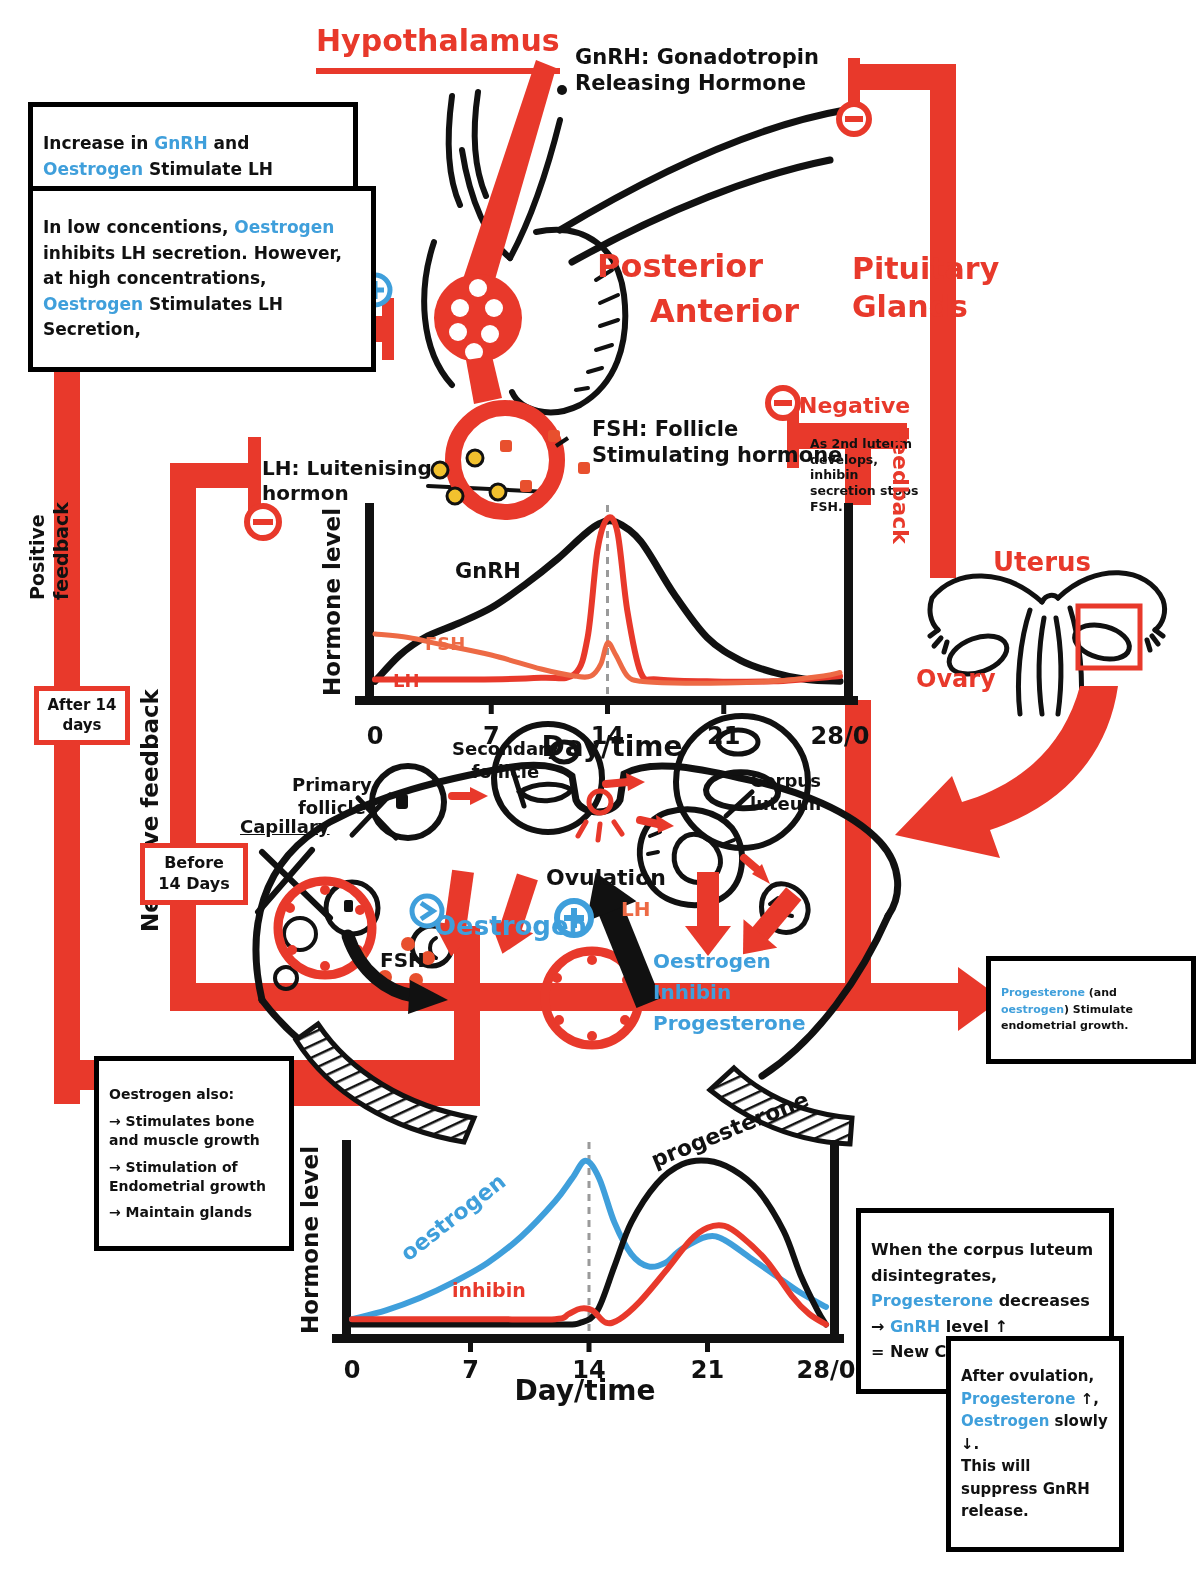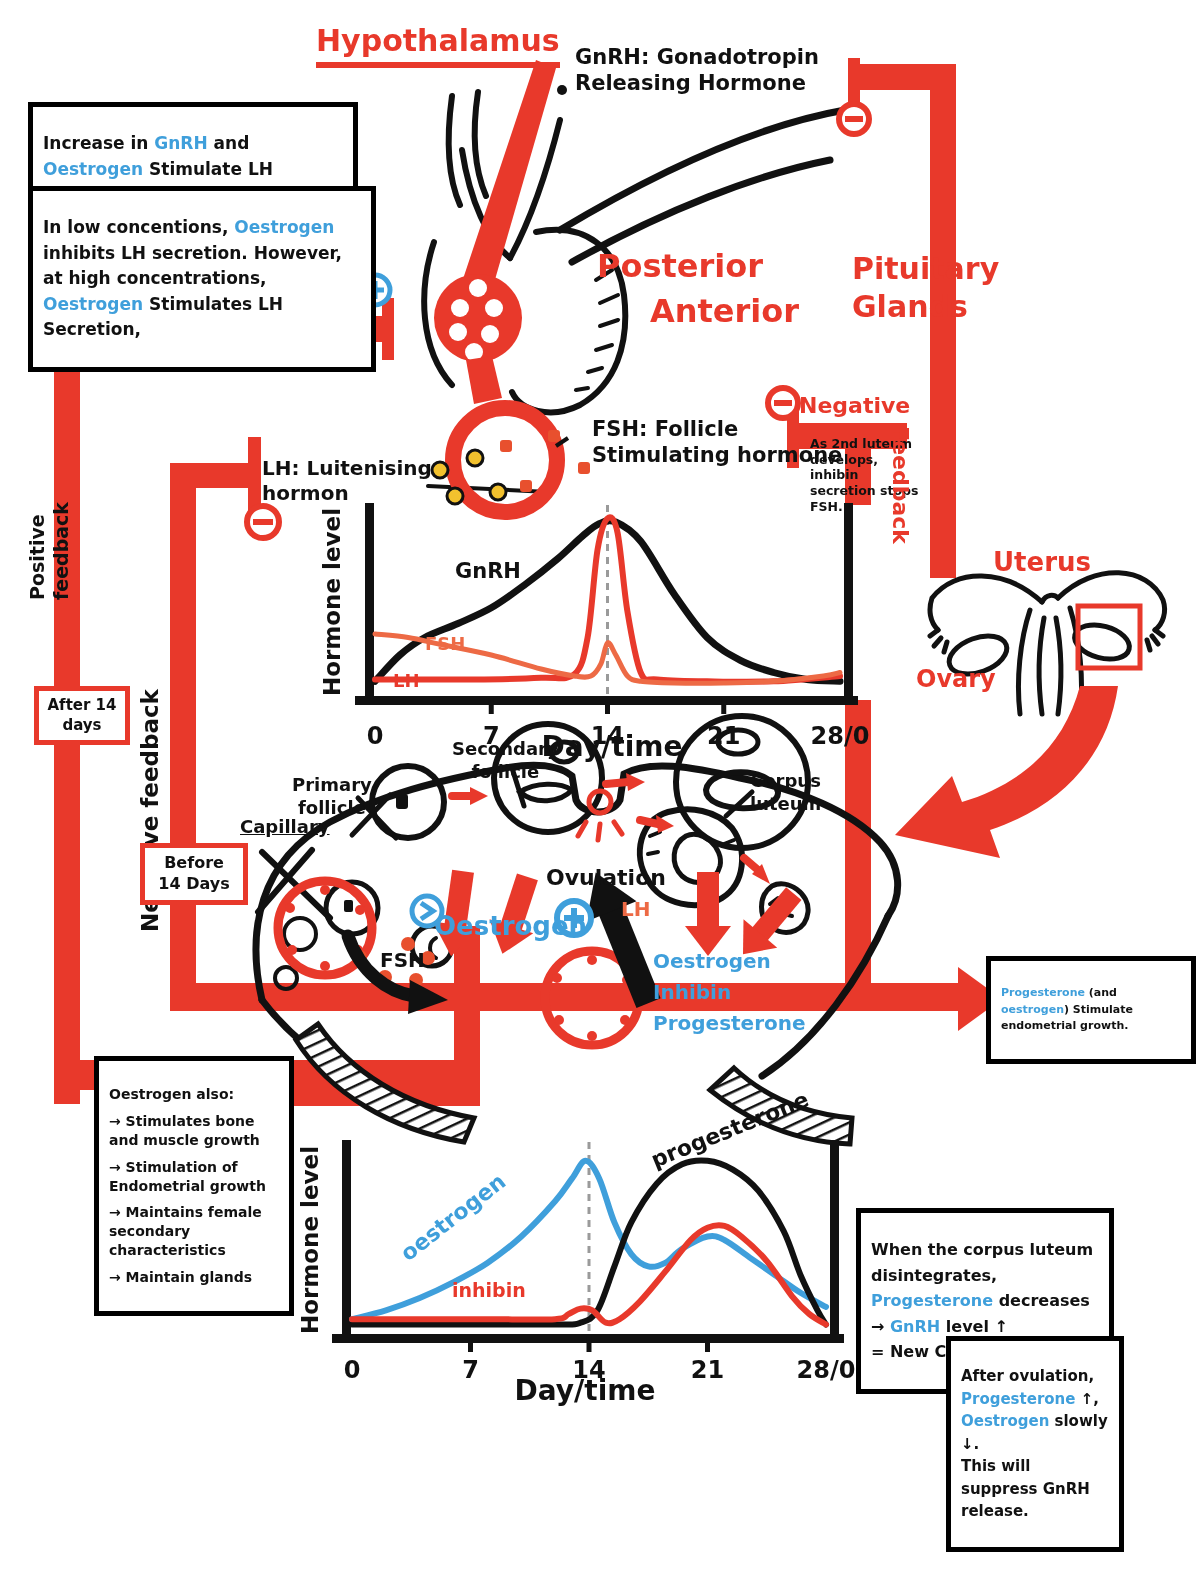--- a/index.html
+++ b/index.html
@@ -296,21 +296,21 @@
         <text transform="translate(318,1240) rotate(-90)" text-anchor="middle" font-size="23" fill="#111">Hormone level</text>
         <path d="M352 1319.2C357.65 1317.7333333333333 374.6166666666667 1313.9166666666667 385.9 1310.4C397.1833333333333 1306.8833333333334 408.41666666666663 1302.8 419.7 1298.1C430.98333333333335 1293.3999999999999 442.3166666666667 1288.0666666666666 453.6 1282.2C464.8833333333333 1276.3333333333335 476.1166666666667 1270.5166666666669 487.4 1262.9C498.6833333333333 1255.2833333333333 510.0166666666666 1246.7666666666667 521.3 1236.5C532.5833333333333 1226.2333333333333 546.6333333333333 1210.9833333333333 555.1 1201.3C563.5666666666667 1191.6166666666666 567.0166666666667 1185.15 572.1 1178.4C577.1833333333334 1171.65 581.0833333333334 1160.8 585.6 1160.8C590.1166666666667 1160.8 594.4000000000001 1168.1333333333334 599.2 1178.4C604 1188.6666666666667 609.05 1209.7833333333335 614.4 1222.4C619.75 1235.0166666666667 625.65 1246.7666666666667 631.3 1254.1C636.9499999999999 1261.4333333333332 642.65 1264.9333333333334 648.3 1266.4C653.9499999999999 1267.8666666666668 659.5666666666667 1265.8333333333335 665.2 1262.9C670.8333333333334 1259.9666666666667 675.0500000000001 1253.2 682.1 1248.8C689.15 1244.3999999999999 700.45 1237.9666666666667 707.5 1236.5C714.55 1235.0333333333333 717.35 1236.4833333333333 724.4 1240C731.4499999999999 1243.5166666666667 741.3333333333333 1251.7333333333331 749.8 1257.6C758.2666666666667 1263.4666666666667 766.7333333333333 1269.3333333333335 775.2 1275.2C783.6666666666667 1281.0666666666666 792.1333333333333 1287.5166666666667 800.6 1292.8C809.0666666666667 1298.0833333333333 821.7666666666667 1304.5500000000002 826 1306.9" fill="none" stroke="#3f9fdb" stroke-width="6" stroke-linecap="round"></path>
         <text x="408" y="1262" font-size="22" fill="#3f9fdb" transform="rotate(-38 408 1262)">oestrogen</text>
         <path d="M352 1324.5C368.93333333333334 1324.5 419.75 1324.5 453.6 1324.5C487.45000000000005 1324.5 533.95 1324.8 555.1 1324.5C576.25 1324.2 573.4333333333334 1325.05 580.5 1322.7C587.5666666666666 1320.3500000000001 591.85 1319.7833333333333 597.5 1310.4C603.15 1301.0166666666669 608.7666666666667 1281.0666666666668 614.4 1266.4C620.0333333333333 1251.7333333333333 624.25 1236.1833333333334 631.3 1222.4C638.3499999999999 1208.6166666666668 648.2333333333333 1193.3833333333334 656.7 1183.7C665.1666666666667 1174.0166666666667 673.6333333333333 1168.1166666666666 682.1 1164.3C690.5666666666667 1160.4833333333333 699.0333333333333 1159.9166666666665 707.5 1160.8C715.9666666666667 1161.6833333333334 724.4333333333333 1164.6166666666666 732.9 1169.6C741.3666666666667 1174.5833333333333 749.8333333333333 1180.4333333333334 758.3 1190.7C766.7666666666667 1200.9666666666667 776.6500000000001 1217.1166666666668 783.7 1231.2C790.75 1245.2833333333333 794.9666666666667 1262 800.6 1275.2C806.2333333333333 1288.4 813.2666666666667 1302.1833333333334 817.5 1310.4C821.7333333333333 1318.6166666666668 824.5833333333334 1322.15 826 1324.5" fill="none" stroke="#111111" stroke-width="6" stroke-linecap="round"></path>
         <text x="655" y="1168" font-size="22" fill="#111111" transform="rotate(-22 655 1168)">progesterone</text>
         <path d="M352 1319.2C363.2833333333333 1319.2 397.1333333333333 1319.2 419.7 1319.2C442.26666666666665 1319.2 464.8333333333333 1319.2 487.4 1319.2C509.96666666666664 1319.2 541.55 1320.0833333333335 555.1 1319.2C568.6500000000001 1318.3166666666666 564.4666666666667 1315.6666666666667 568.7 1313.9C572.9333333333334 1312.1333333333334 576.55 1309.1833333333332 580.5 1308.6C584.45 1308.0166666666667 588.1666666666666 1308.0500000000002 592.4 1310.4C596.6333333333333 1312.75 601.3833333333333 1321.2333333333333 605.9 1322.7C610.4166666666666 1324.1666666666667 613.85 1322.7166666666667 619.5 1319.2C625.15 1315.6833333333334 632.1833333333333 1309.5166666666667 639.8 1301.6C647.4166666666666 1293.6833333333332 656.7333333333333 1281.9666666666667 665.2 1271.7C673.6666666666667 1261.4333333333334 683.5500000000001 1247.3333333333333 690.6 1240C697.65 1232.6666666666667 701.8666666666667 1230.05 707.5 1227.7C713.1333333333333 1225.3500000000001 718.75 1224.4333333333334 724.4 1225.9C730.05 1227.3666666666668 734.3333333333333 1230.6333333333334 741.4 1236.5C748.4666666666667 1242.3666666666666 758.3499999999999 1251.1333333333332 766.8 1261.1C775.25 1271.0666666666666 785.05 1287.5 792.1 1296.3C799.1500000000001 1305.1 803.45 1309.2 809.1 1313.9C814.75 1318.6000000000001 823.1833333333334 1322.7333333333333 826 1324.5" fill="none" stroke="#e8392b" stroke-width="6" stroke-linecap="round"></path>
         <text x="452" y="1297" font-size="19" fill="#e8392b" transform="rotate(0 452 1297)">inhibin</text>
       </g>
   </svg>
 
-  <div class="lbl red" style="left:316px;top:22px;font-size:30px;border-bottom:6px solid #e8392b;padding-bottom:2px;">Hypothalamus</div>
+  <div class="lbl red" style="left:316px;top:22px;font-size:30px;border-bottom:6px solid #e8392b;padding-bottom:8px;">Hypothalamus</div>
 
   <div class="lbl" style="left:575px;top:44px;width:275px;font-size:21px;">GnRH: Gonadotropin Releasing Hormone</div>
 
   <div class="note" style="left:28px;top:102px;width:300px;font-size:17px;"><span style="color: rgb(17, 17, 17);">Increase in </span><span style="color: rgb(63, 159, 219);">GnRH</span><span style="color: rgb(17, 17, 17);"> and </span><span style="color: rgb(63, 159, 219);">Oestrogen</span><span style="color: rgb(17, 17, 17);"> Stimulate LH Secretion.</span></div>
 
   <div class="note" style="left:28px;top:186px;width:318px;font-size:17px;"><span style="color: rgb(17, 17, 17);">In low concentions, </span><span style="color: rgb(63, 159, 219);">Oestrogen</span><span style="color: rgb(17, 17, 17);"> inhibits LH secretion. However, at high concentrations, </span><span style="color: rgb(63, 159, 219);">Oestrogen</span><span style="color: rgb(17, 17, 17);"> Stimulates LH Secretion,</span></div>
 
   <div class="lbl red" style="left:597px;top:246px;font-size:32px;">Posterior</div>
   <div class="lbl red" style="left:650px;top:291px;font-size:32px;">Anterior</div>
   <div class="lbl red" style="left:852px;top:250px;font-size:30px;">Pituitary
@@ -354,21 +354,20 @@
 Inhibin
 Progesterone</div>
 
   <div class="note" style="left:986px;top:956px;width:180px;font-size:11px;"><span style="color: rgb(63, 159, 219);">Progesterone</span><span style="color: rgb(17, 17, 17);"> (and </span><span style="color: rgb(63, 159, 219);">oestrogen</span><span style="color: rgb(17, 17, 17);">) Stimulate endometrial growth.</span></div>
 
   <div class="note" style="left:94px;top:1056px;width:170px;font-size:14px;line-height:1.35;">
     <div>Oestrogen also:</div>
     <div>
         <div class="bullet">→ Stimulates bone and muscle growth</div>
         <div class="bullet">→ Stimulation of Endometrial growth</div>
-        <div class="bullet">→ Maintains female secondary characteristics</div>
         <div class="bullet">→ Maintain glands</div>
       </div>
   </div>
 
   <div class="note" style="left:856px;top:1208px;width:228px;font-size:16px;line-height:1.6;white-space:pre-line;"><span style="color: rgb(17, 17, 17);">When the corpus luteum disintegrates, </span><span style="color: rgb(63, 159, 219);">Progesterone</span><span style="color: rgb(17, 17, 17);"> decreases → </span><span style="color: rgb(63, 159, 219);">GnRH</span><span style="color: rgb(17, 17, 17);"> level ↑
 = New Cycle</span></div>
 
   <div class="note" style="left:946px;top:1336px;width:148px;font-size:15px;line-height:1.5;white-space:pre-line;"><span style="color: rgb(17, 17, 17);">After ovulation,
 </span><span style="color: rgb(63, 159, 219);">Progesterone</span><span style="color: rgb(17, 17, 17);"> ↑,
 </span><span style="color: rgb(63, 159, 219);">Oestrogen</span><span style="color: rgb(17, 17, 17);"> slowly ↓.

